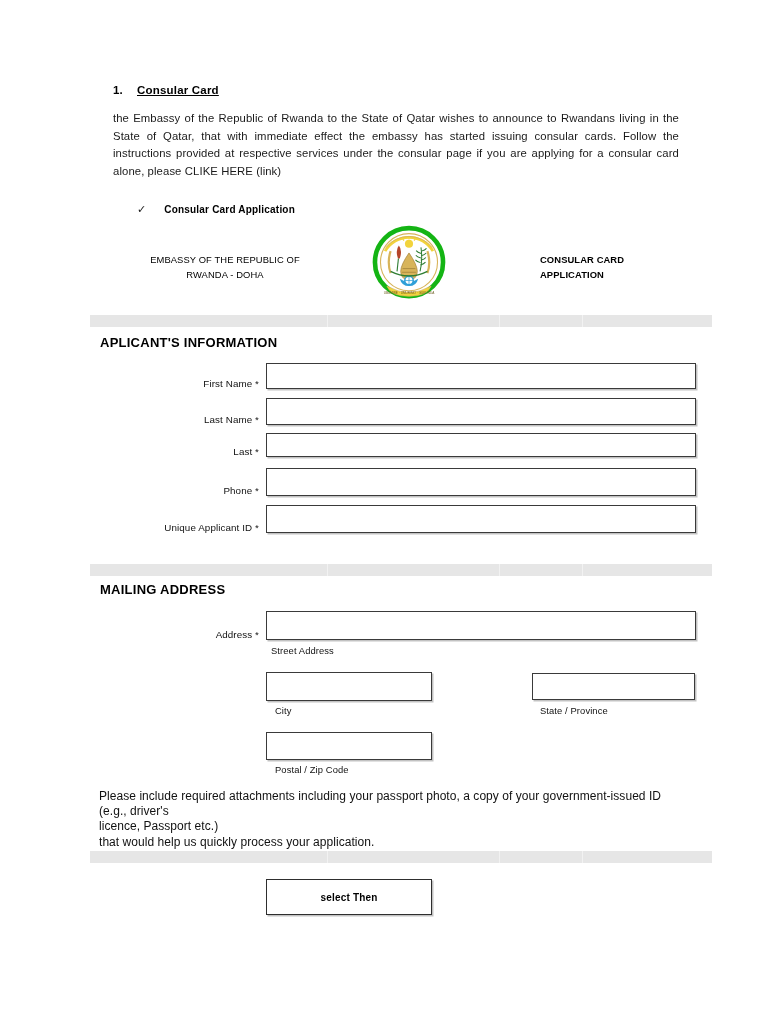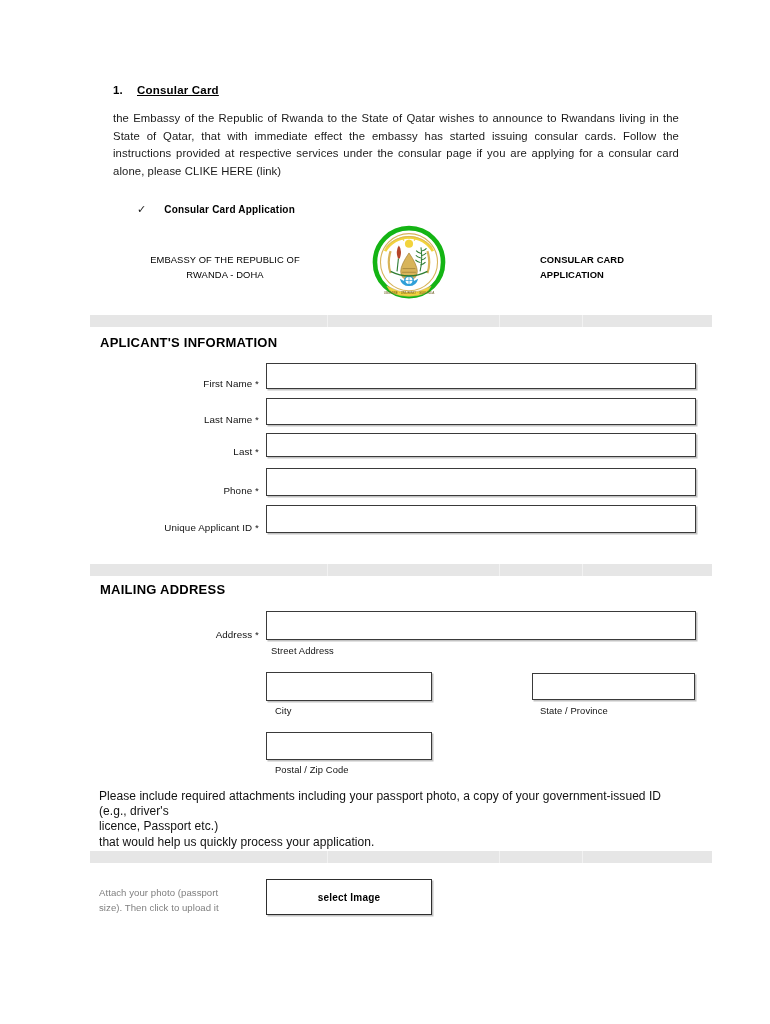--- a/index.html
+++ b/index.html
@@ -340,20 +340,16 @@
     <div>that would help us quickly process your application.</div>
   </div>
 
   <div class="band" style="top:851px;">
     <div class="band-seg" style="width:238px;"></div>
     <div class="band-seg" style="width:172px;"></div>
     <div class="band-seg" style="width:82px;"></div>
     <div class="band-seg" style="width:130px;"></div>
   </div>
 
-  <div class="upload-text">
-    <div>Attach your photo (passport</div>
-    <div>size). Then click to upload it</div>
-  </div>
-
-  <div class="upload-btn">select Image</div>
+
+  <div class="upload-btn">select Then</div>
 
 </div>
 
 </body></html>

